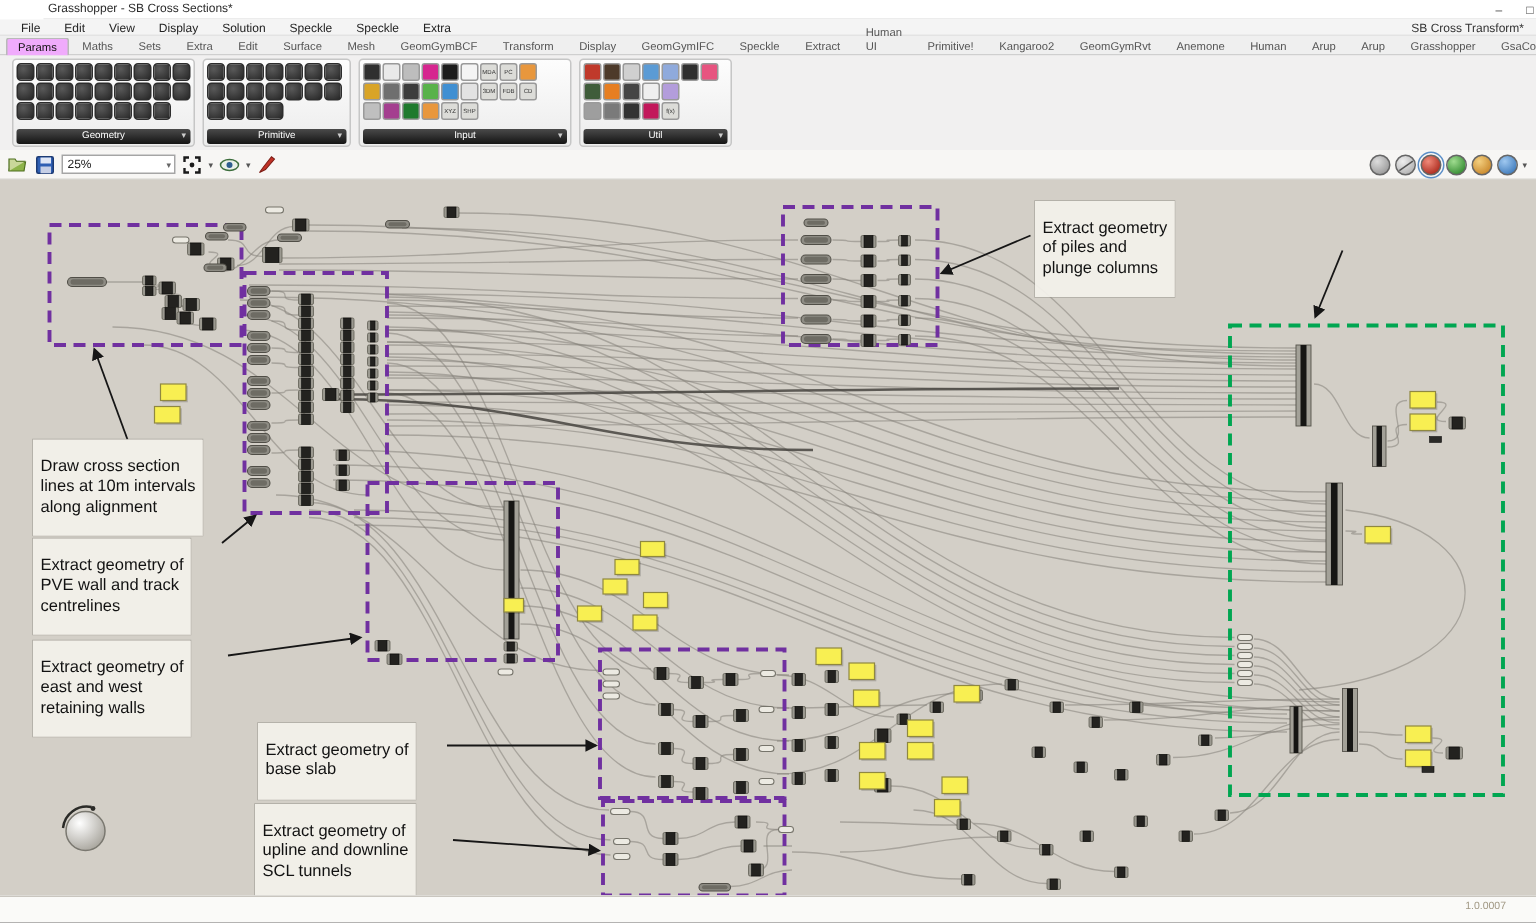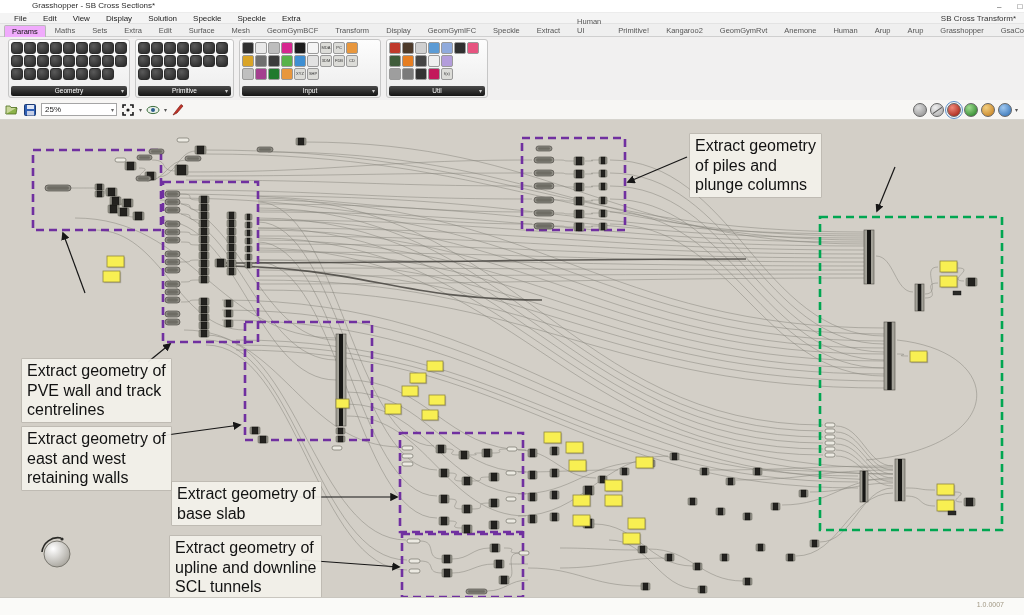--- a/index.html
+++ b/index.html
@@ -34,21 +34,21 @@
   .zoombox{width:76px;height:13px;background:#fff;border:1px solid #a5a5a5;font-size:8px;color:#222;display:flex;align-items:center;padding:0 3px;position:relative;}
   .zoombox .zcaret{position:absolute;right:2px;font-size:6px;color:#666;}
   .tinycaret{font-size:6px;color:#555;}
   .cb-right{position:absolute;right:6px;display:flex;gap:3px;align-items:center;}
   .ball{width:14px;height:14px;border-radius:50%;border:1px solid #666;position:relative;}
   .ball.sel{outline:1px solid #5a8ec8;outline-offset:1px;}
   .slash:after{content:"";position:absolute;left:1px;top:6px;width:11px;height:1.4px;background:#555;transform:rotate(-35deg);}
   
   .canvas{position:absolute;left:0;top:120px;width:1024px;height:477px;background:#d3cfc7;overflow:hidden;}
   .canvas svg{position:absolute;left:0;top:0;}
-  .note{position:absolute;background:rgba(243,241,235,.93);color:#121212;font-size:16px;line-height:1.22;padding:2px 5px;white-space:pre;box-shadow:0 0 0 0.5px rgba(150,148,140,.65);}
+  .note{position:absolute;background:rgba(243,241,235,.93);color:#121212;font-size:11px;line-height:1.22;padding:12px 5px;white-space:pre;box-shadow:0 0 0 0.5px rgba(150,148,140,.65);}
   
   .statusbar{position:absolute;left:0;top:597px;width:1024px;height:18px;background:#fafaf8;border-top:1px solid #c9c6bf;}
   .version{position:absolute;right:20px;top:3px;font-size:7px;color:#a19884;}
 </style>
 </head>
 <body>
 
 <div class="window">
 
   <div class="titlebar">
@@ -1219,20 +1219,23 @@
           <line x1="302" y1="560" x2="399" y2="567" stroke="#161616" stroke-width="1.2" marker-end="url(#ah)"></line>
           <line x1="687" y1="157" x2="628" y2="182" stroke="#161616" stroke-width="1.2" marker-end="url(#ah)"></line>
           <line x1="895" y1="167" x2="877" y2="211" stroke="#161616" stroke-width="1.2" marker-end="url(#ah)"></line>
         </g>
         <g>
           <circle cx="57" cy="554" r="13" fill="url(#sph)" stroke="#7a7870" stroke-width="1"></circle>
           <path d="M42,552 A16,16 0 0 1 61,538" fill="none" stroke="#2b2b28" stroke-width="1.6"></path>
           <circle cx="62" cy="539" r="1.6" fill="#2b2b28"></circle>
         </g>
       </svg>
+  <div class="note" style="left:22px;top:173px;">Draw cross section
+lines at 10m intervals
+along alignment</div>
       <div class="note" style="left:22px;top:239px;">Extract geometry of
 PVE wall and track
 centrelines</div>
       <div class="note" style="left:22px;top:307px;">Extract geometry of
 east and west
 retaining walls</div>
       <div class="note" style="left:172px;top:362px;">Extract geometry of
 base slab</div>
       <div class="note" style="left:170px;top:416px;">Extract geometry of
 upline and downline

